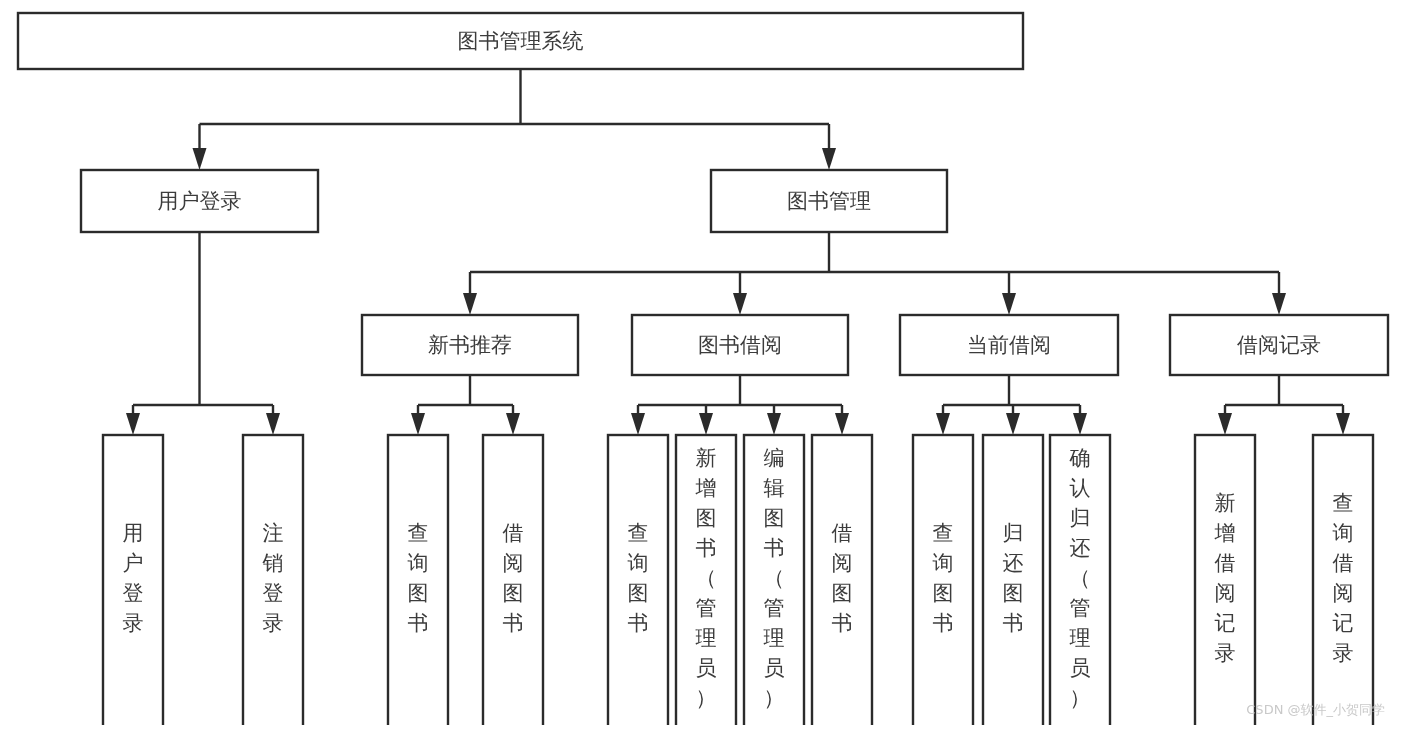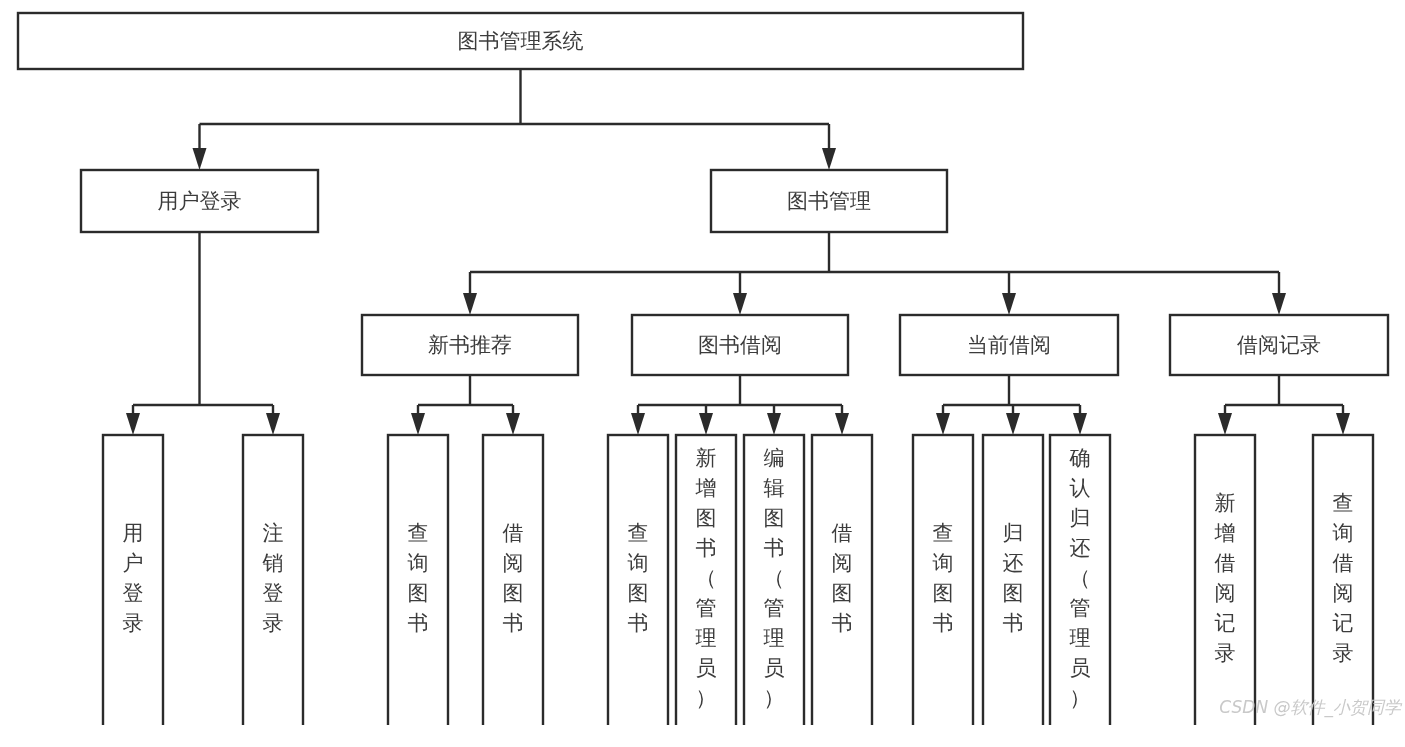--- a/index.html
+++ b/index.html
@@ -47,29 +47,28 @@
     stroke: #2b2b2b;
     stroke-width: 2.4;
     fill: none;
   }
   .arrow-head {
     fill: #2b2b2b;
     stroke: none;
   }
   .watermark {
     position: absolute;
-    right: 4px;
+    right: 20px;
     bottom: 6px;
     color: #c9c9c9;
-    font-size: 17px;
+    font-size: 13px;
     font-family: "DejaVu Sans", "Liberation Sans", sans-serif;
     white-space: nowrap;
     user-select: none;
     pointer-events: none;
-    font-style: italic;
   }
 </style>
 </head>
 <body>
 
 <div id="diagram-root">
 
   <svg id="flow-svg" viewBox="0 0 1405 747">
     <g id="connectors-layer">
         <path d="M520.5 69 L520.5 124" class="connector"></path>

